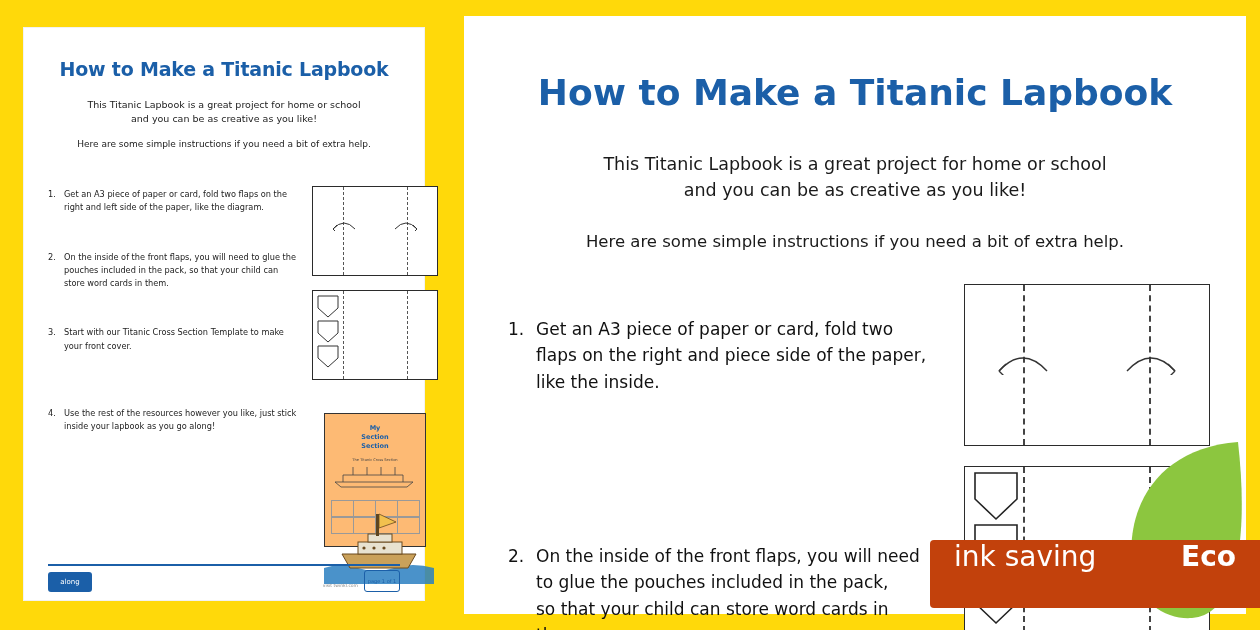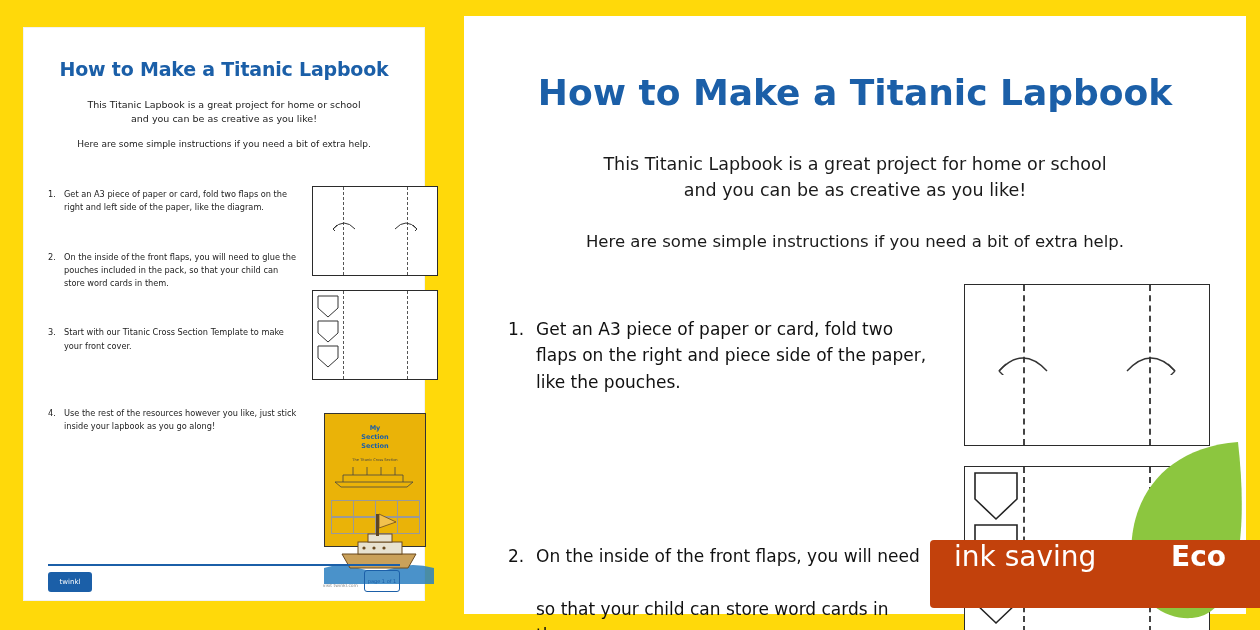--- a/index.html
+++ b/index.html
@@ -37,21 +37,21 @@
   .t-step .txt{flex:1;}
   .t-step.s3{margin-bottom:54px;}
 
   
   .t-dia{position:absolute;border:1px solid #2b2b2b;background:#fff;}
   .t-dia1{left:288px;top:158px;width:124px;height:88px;}
   .t-dia2{left:288px;top:262px;width:124px;height:88px;}
   .t-fold{position:absolute;top:0;bottom:0;width:0;border-left:1px dashed #555;}
 
   
-  .t-cover{position:absolute;left:300px;top:385px;width:100px;height:132px;border:1px solid #333;background:#eab308;}
+  .t-cover{position:absolute;left:300px;top:385px;width:100px;height:132px;border:1px solid #333;background:#fdba74;}
   .t-cover .ct{color:#1b5fa8;font-size:6.5px;text-align:center;font-weight:bold;margin-top:10px;line-height:1.35;}
   .t-cover .cs{font-size:3.6px;text-align:center;color:#444;margin-top:8px;}
   .t-cover .cship{position:absolute;left:8px;top:50px;width:84px;height:26px;}
   .t-cover .cgrid{position:absolute;left:6px;top:86px;right:6px;height:34px;}
   .t-cover .cgrid div{position:absolute;border:0.5px solid #999;height:17px;width:22.5px;box-sizing:border-box;font-size:3px;color:#666;}
 
   .t-boat{position:absolute;left:300px;top:470px;width:110px;height:86px;}
 
   .t-footer{position:absolute;left:24px;right:24px;bottom:34px;height:2px;background:#1b5fa8;}
   .t-logo{position:absolute;left:24px;bottom:8px;width:44px;height:20px;background:#1b5fa8;border-radius:3px;}
@@ -87,21 +87,21 @@
   .m-dia2{left:500px;top:450px;width:244px;height:165px;}
   .m-fold{position:absolute;top:0;bottom:0;width:0;border-left:2px dashed #444;}
 
   
   .eco{
     position:absolute;right:0;bottom:22px;width:330px;height:68px;
     background:#c2410c;display:flex;align-items:flex-start;
     border-radius:4px 0 0 4px;
   }
   .eco .label{color:#fff;font-size:28px;padding-left:24px;flex:1;}
-  .eco .eco-word{color:#fff;font-size:28px;font-weight:bold;padding-right:34px;}
+  .eco .eco-word{color:#fff;font-size:28px;font-weight:bold;padding-right:24px;}
   .eco-wrap{position:absolute;right:0;bottom:0;width:360px;height:200px;}
 </style>
 </head>
 <body>
 
 <div class="stage">
 
   <div class="thumb">
     <div class="thumb-inner">
       <div class="thumb-title">How to Make a Titanic Lapbook</div>
@@ -188,21 +188,21 @@
       <rect x="44" y="36" width="24" height="8" fill="#e8e2d0" stroke="#6b4a1f" stroke-width="1"></rect>
       <rect x="52" y="16" width="3" height="22" fill="#5d4520"></rect>
       <path d="M55 16 L72 24 L55 30 Z" fill="#f2c14e" stroke="#6b4a1f" stroke-width="0.8"></path>
       <circle cx="40" cy="50" r="1.6" fill="#6b4a1f"></circle>
       <circle cx="50" cy="50" r="1.6" fill="#6b4a1f"></circle>
       <circle cx="60" cy="50" r="1.6" fill="#6b4a1f"></circle>
     </svg>
 
     <div class="t-footer"></div>
     <div class="t-logo">
-        <span>twinkl</span>
+        <span>along</span>
       </div>
     <div class="t-credit">visit twinkl.com</div>
     <div class="t-badge">
         <span>page 1 of 1</span>
       </div>
   </div>
 
   <div class="main">
     <div class="m-title">How to Make a Titanic Lapbook</div>
 
@@ -211,28 +211,28 @@
       <div>and you can be as creative as you like!</div>
     </div>
     <div class="m-sub2">Here are some simple instructions if you need a bit of extra help.</div>
 
     <div class="m-steps">
       <div class="m-step one">
         <span class="num">1.</span>
         <span>
           <span>Get an A3 piece of paper or card, fold two</span><br>
           <span>flaps on the right and piece side of the paper,</span><br>
-          <span>like the pouches.</span>
+          <span>like the inside.</span>
         </span>
       </div>
       <div class="m-step two">
         <span class="num">2.</span>
         <span>
           <span>On the inside of the front flaps, you will need</span><br>
-          <br>
+          <span>to glue the pouches included in the pack,</span><br>
           <span>so that your child can store word cards in them.</span>
         </span>
       </div>
     </div>
 
     <div class="m-dia m-dia1">
       <div class="m-fold" style="left:58px;"></div>
       <div class="m-fold" style="left:184px;"></div>
       <svg style="position:absolute;left:30px;top:62px;" width="56" height="28">
         <path d="M4 24 Q28 -2 52 24" fill="none" stroke="#333" stroke-width="1.4"></path>

